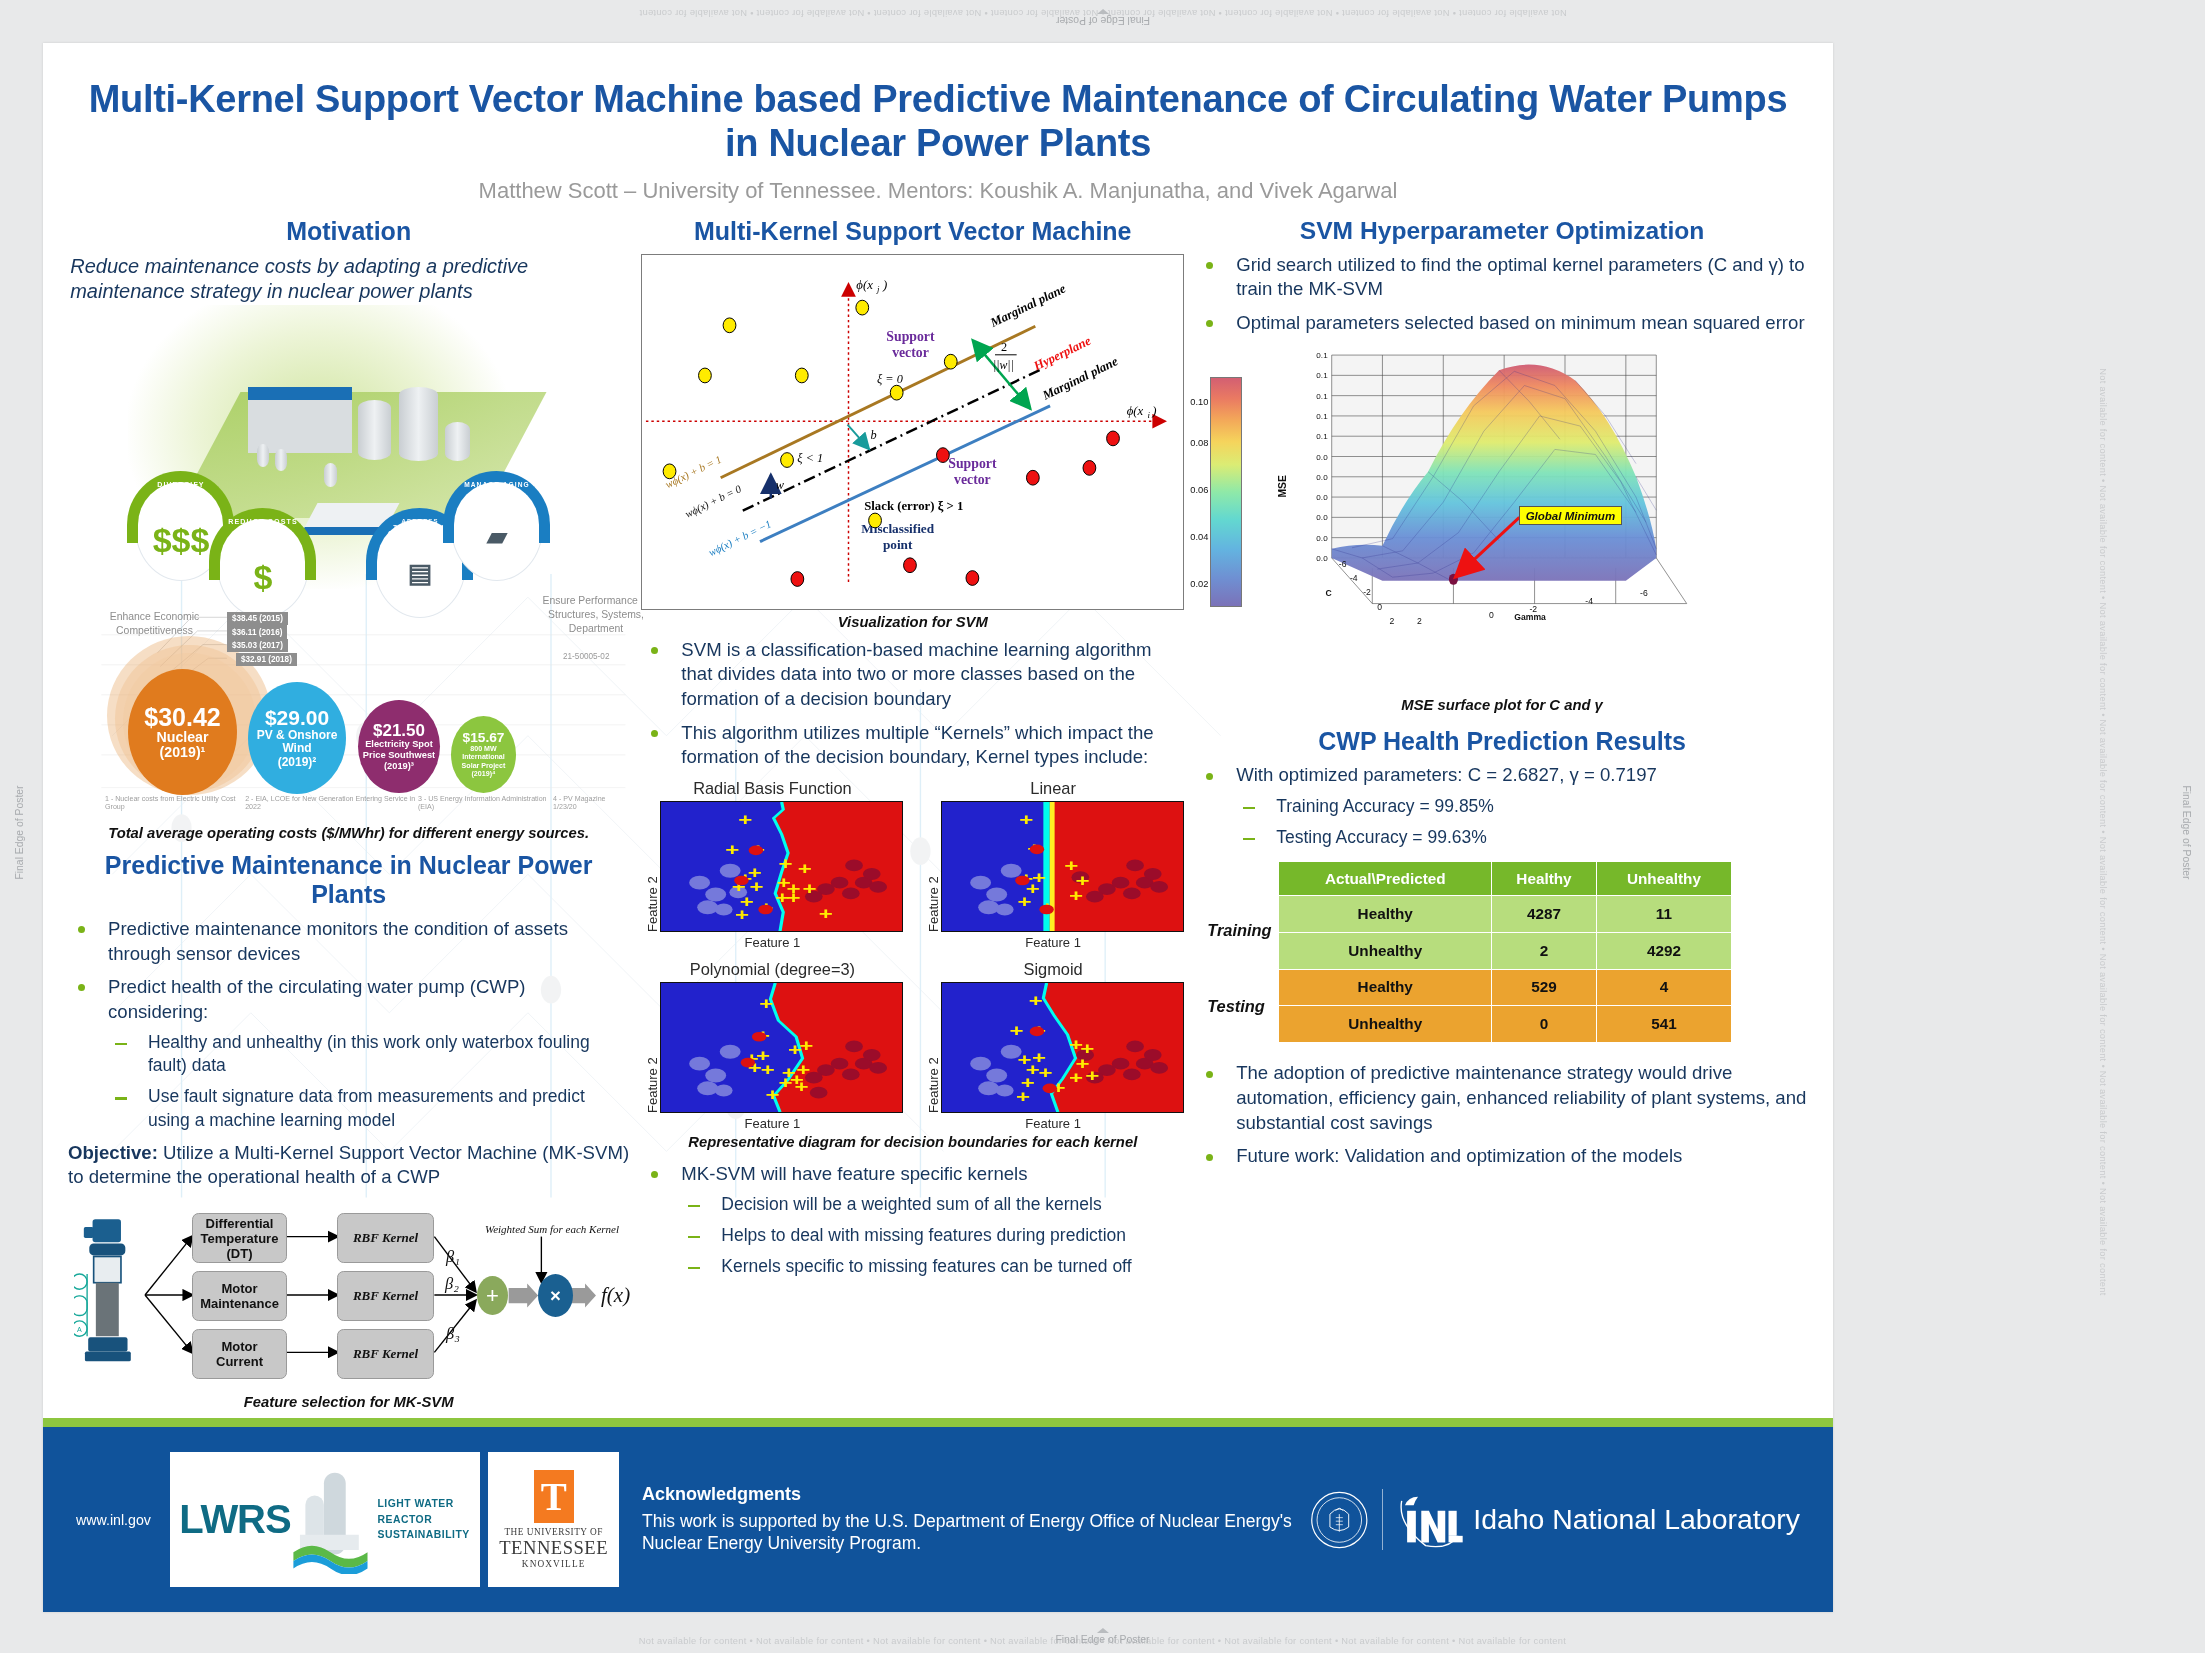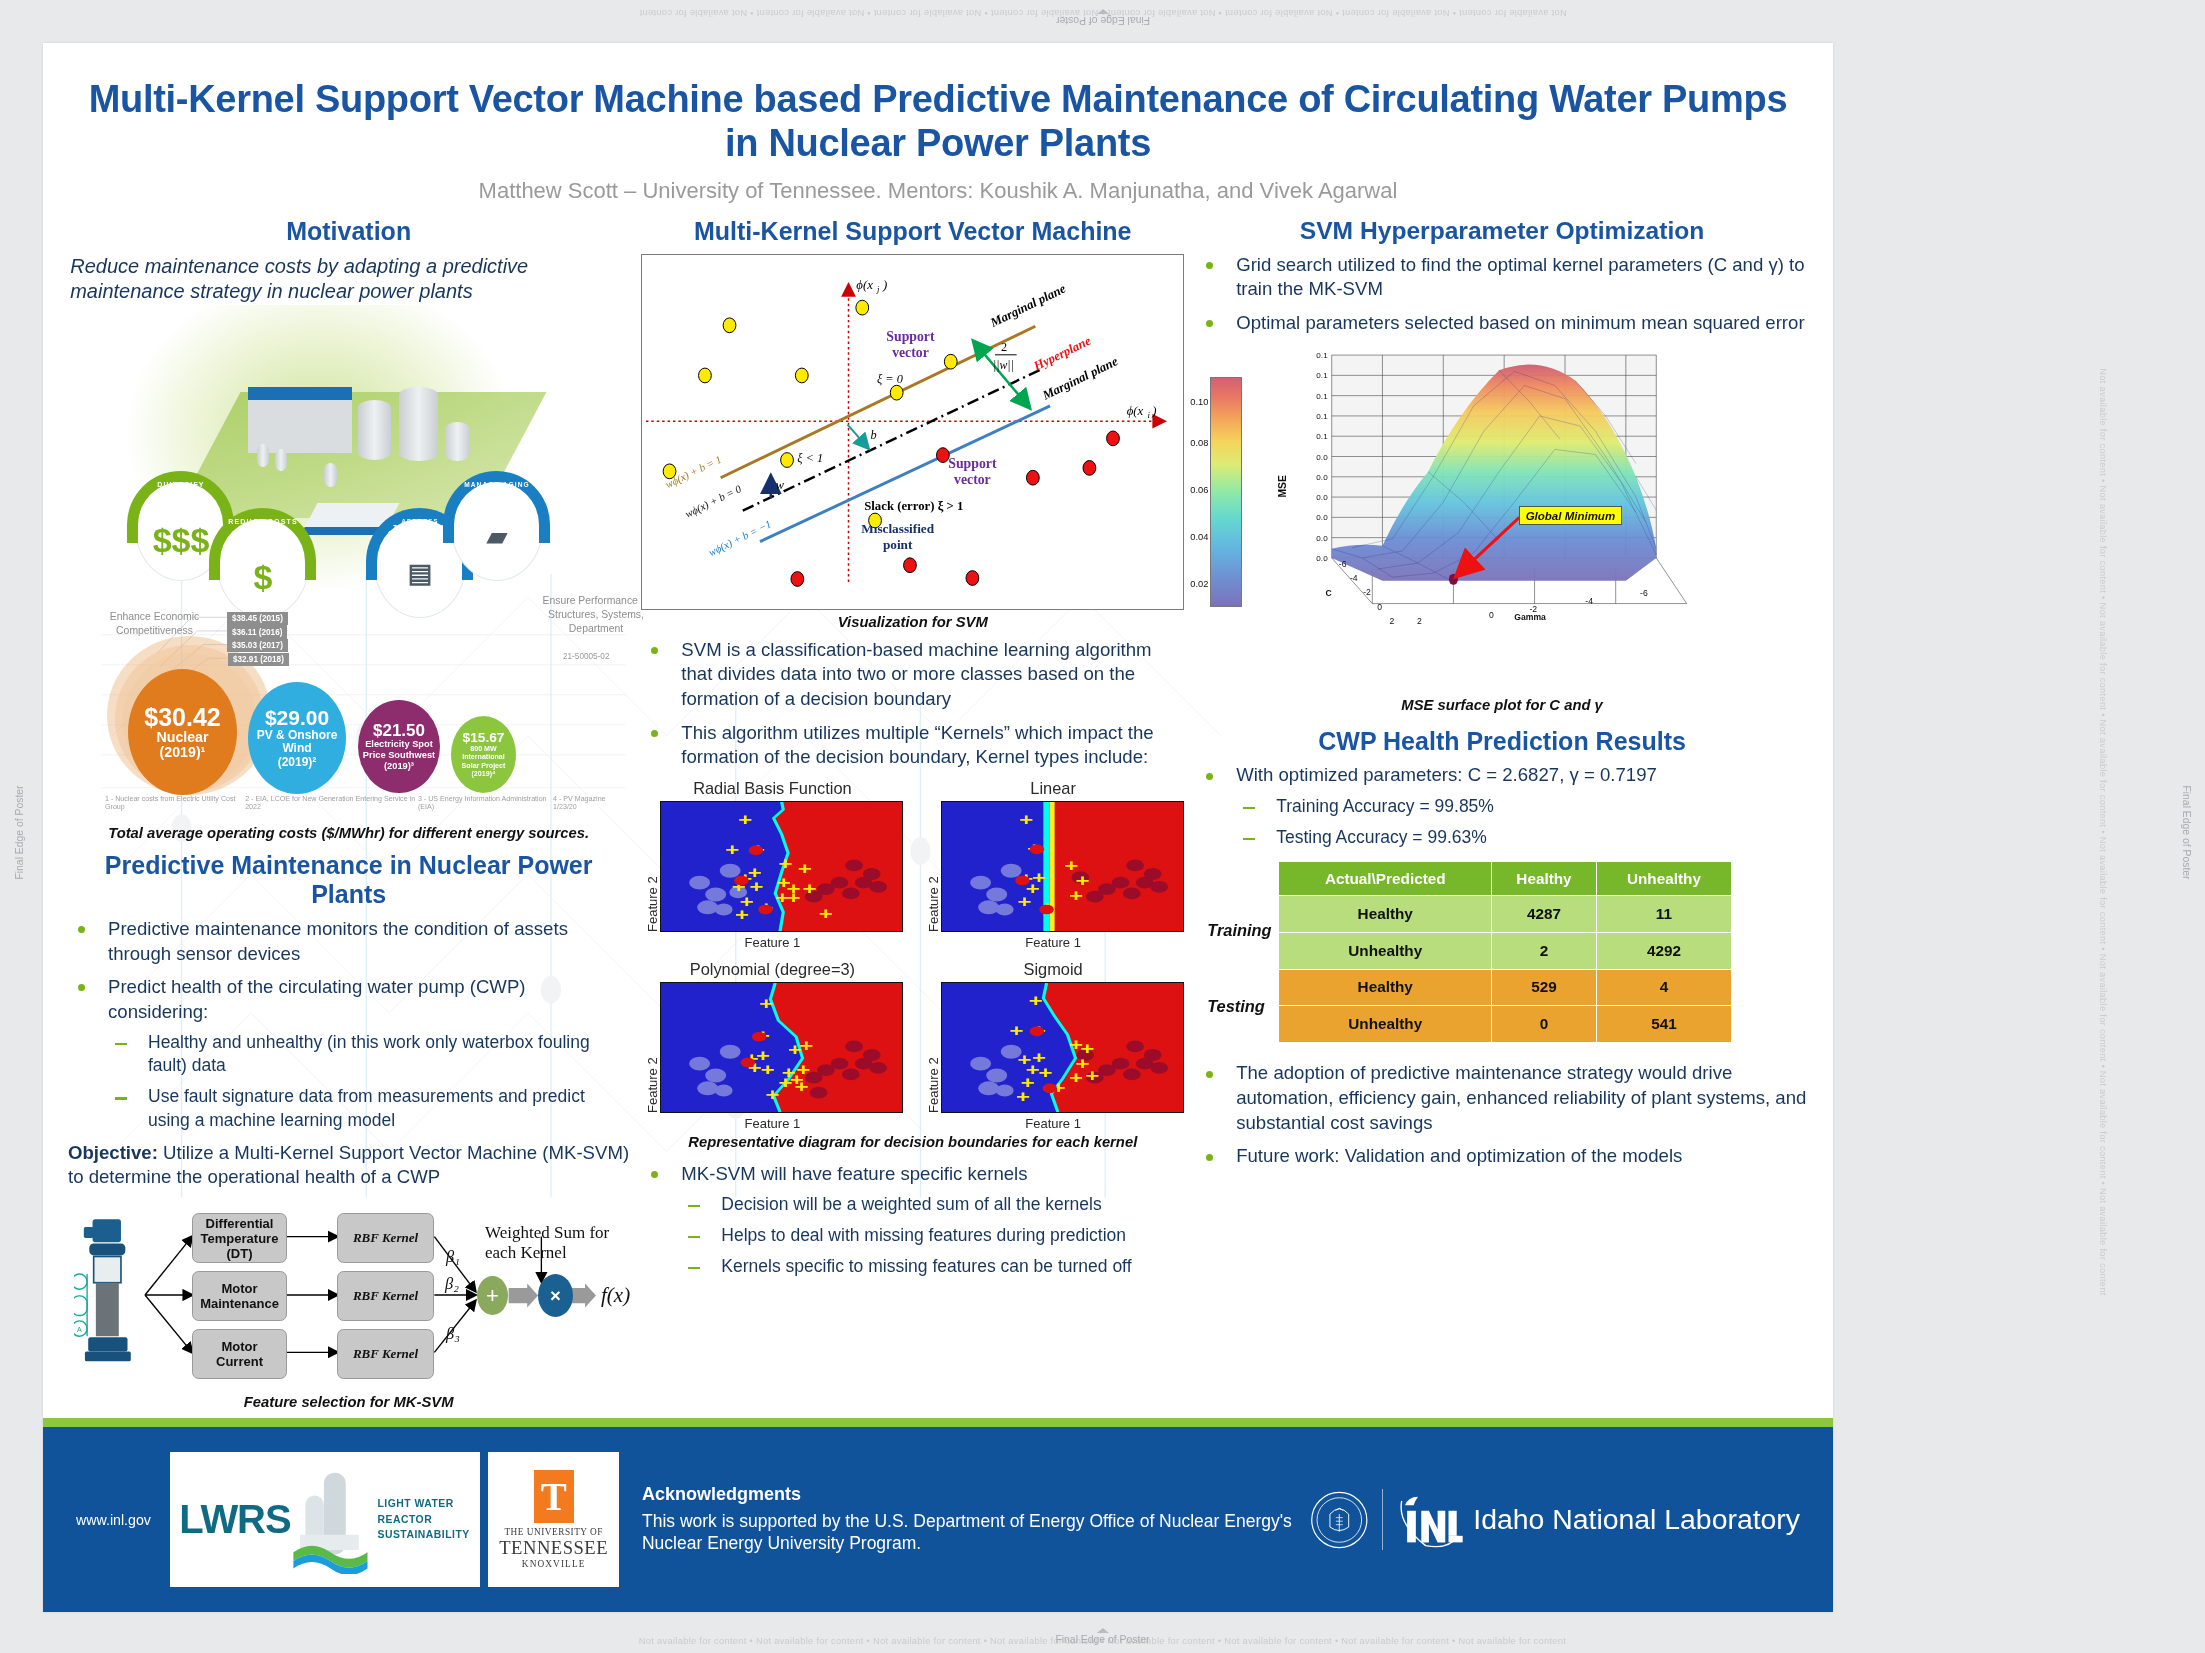--- a/index.html
+++ b/index.html
@@ -149,22 +149,22 @@
   .beta { position:absolute; font-family:"Liberation Serif", serif; font-style:italic;
           font-size:16.4px; color:#111; }
   .plusnode { position:absolute; width:31px; height:39px; border-radius:50%;
               background:#8aa95c; color:#fff; font-size:22px; display:flex;
               align-items:center; justify-content:center; }
   .xnode { position:absolute; width:35px; height:43px; border-radius:50%;
               background:#1a6091; color:#fff; font-size:18.6px; font-weight:bold;
               display:flex; align-items:center; justify-content:center; }
   .fxlabel { position:absolute; font-family:"Liberation Serif", serif; font-style:italic;
              font-size:21px; color:#111; }
-  .wsum { position:absolute; font-family:"Liberation Serif", serif; 
-          font-size:17px; color:#111; }
+  .wsum { position:absolute; font-family:"Liberation Serif", serif; font-style:italic;
+          font-size:11px; color:#111; }
   .pump { position:absolute; left:5.5px; top:22px; width:71px; height:164px; }
 
   
   .svmfig { border:1.6px solid #7c7c7c; background:#fff; height:356px; position:relative; }
 
   
   .kgrid { display:grid; grid-template-columns: 1fr 1fr; gap: 9.8px 18.6px; margin-top: 3.3px; }
   .kpanel { text-align:center; }
   .ktitle { font-size:16.4px; color:#2b2b2b; margin-bottom:3.3px; }
   .kplotwrap { display:flex; align-items:stretch; }
@@ -348,21 +348,21 @@
           </g>
         </svg>
 
         <div class="bub-halo" style="left:39px;  top:34px;  width:164px; height:159px;"></div>
         <div class="bub-halo2" style="left:47px;  top:43px;  width:149px; height:147px;"></div>
         <div class="bub-halo3" style="left:55px; top:51px;  width:133px; height:136px;"></div>
 
         <div class="callout" style="left:159px; top:9.8px;">$38.45 (2015)</div>
         <div class="callout" style="left:159px; top:23.5px;">$36.11 (2016)</div>
         <div class="callout" style="left:159px; top:37px;">$35.03 (2017)</div>
-        <div class="callout" style="left:160px; top:51px;text-align:right;">$32.91 (2018)</div>
+        <div class="callout" style="left:168px; top:51px;text-align:right;">$32.91 (2018)</div>
 
         <div class="bub" style="left:60px; top:67px; width:109px; height:126px; background:#e07b1e;">
           <div class="amt" style="font-size:25px">$30.42</div>
           <div class="lbl" style="font-size:14.2px;white-space:pre-line">Nuclear
 (2019)¹</div>
         </div>
         <div class="bub" style="left:180px; top:80px; width:98px; height:112px; background:#30aee0;">
           <div class="amt" style="font-size:21px">$29.00</div>
           <div class="lbl" style="font-size:12px;white-space:pre-line;line-height:1.12">PV &amp; Onshore
 Wind

